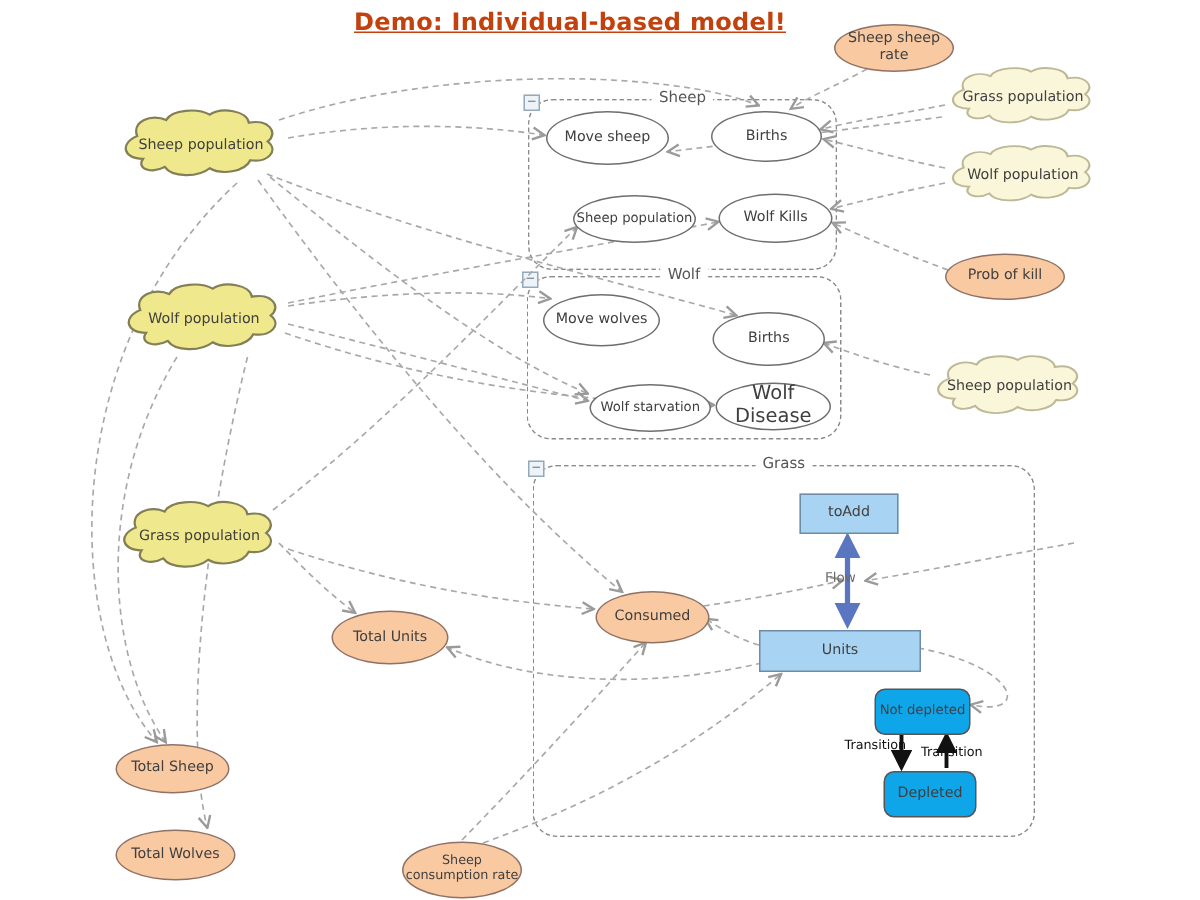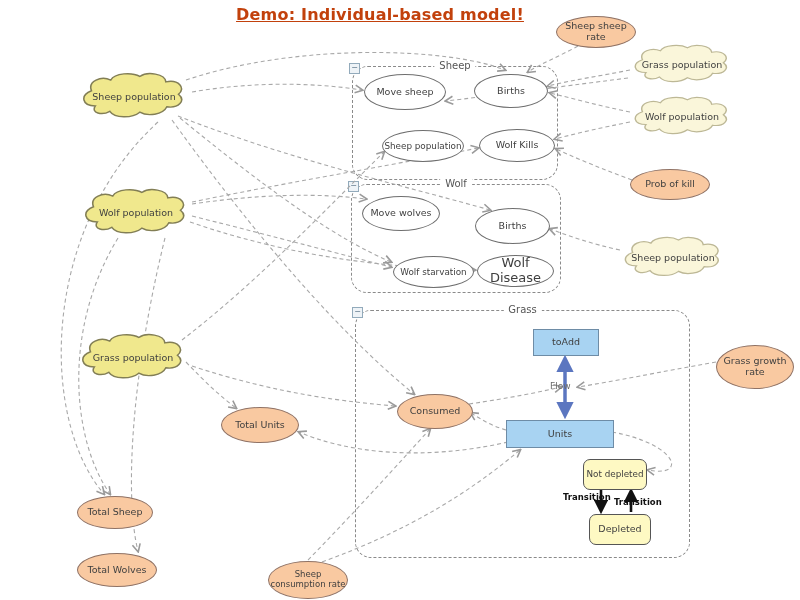--- a/index.html
+++ b/index.html
@@ -19,23 +19,23 @@
   .nlabel{position:relative;z-index:2;font-size:9.5px;line-height:1.15;text-align:center;
           white-space:pre-line;color:#3f3f3f;pointer-events:none;}
   .ellipse{border-radius:50%;}
   .ellipse.orange{background:#f9c9a1;border:1.4px solid #8f7265;}
   .ellipse.white{background:#fff;border:1.3px solid #6e6e6e;}
   .cloud svg{position:absolute;inset:0;width:100%;height:100%;}
   .cloud .cloudpath{stroke-width:1.6;}
   .cloud.yellow .cloudpath{fill:#f0e88d;stroke:#827e55;}
   .cloud.cream .cloudpath{fill:#faf6da;stroke:#bdb896;}
   .bluerect{background:#a8d3f2;border:1.4px solid #6e8ca6;}
-  .roundrect{background:#fef9c3;border:1.4px solid #555;border-radius:7px;}
+  .roundrect{background:#0ea5e9;border:1.4px solid #555;border-radius:7px;}
   .floatlabel{position:absolute;z-index:5;font-size:9px;color:#6a6a6a;}
-  .translabel{position:absolute;z-index:5;font-size:8.5px;color:#111;font-weight:bold;}
+  .translabel{position:absolute;z-index:5;font-size:8.5px;color:#111;}
 </style>
 </head>
 <body>
 
 <div id="stage">
 
   <div class="title">Demo: Individual-based model!</div>
 
   <svg id="links-layer">
     <defs>
@@ -133,24 +133,20 @@
     </svg>
     <span class="nlabel">Sheep population</span>
   </div>
 
   <div class="node ellipse orange" style="left:556px;top:16px;width:78px;height:30px;">
     <span class="nlabel">Sheep sheep rate</span>
   </div>
   <div class="node ellipse orange" style="left:630px;top:169px;width:78px;height:29px;justify-content:center;">
     <span class="nlabel">Prob of kill</span>
   </div>
-  <div class="node ellipse orange" style="left:716px;top:345px;width:76px;height:42px;">
-    <span class="nlabel">Grass growth
-rate</span>
-  </div>
   <div class="node ellipse orange" style="left:397px;top:394px;width:74px;height:33px;">
     <span class="nlabel">Consumed</span>
   </div>
   <div class="node ellipse orange" style="left:221px;top:407px;width:76px;height:34px;">
     <span class="nlabel">Total Units</span>
   </div>
   <div class="node ellipse orange" style="left:77px;top:496px;width:74px;height:31px;">
     <span class="nlabel">Total Sheep</span>
   </div>
   <div class="node ellipse orange" style="left:77px;top:553px;width:78px;height:32px;">

